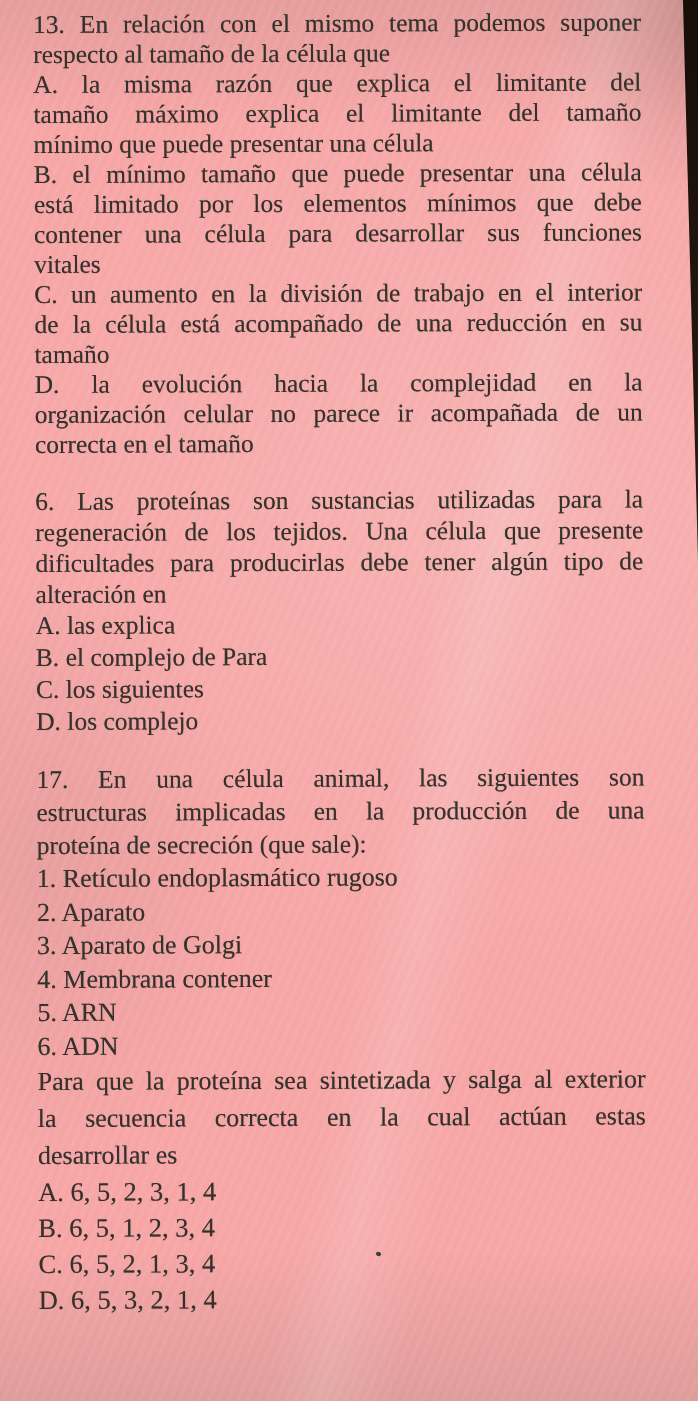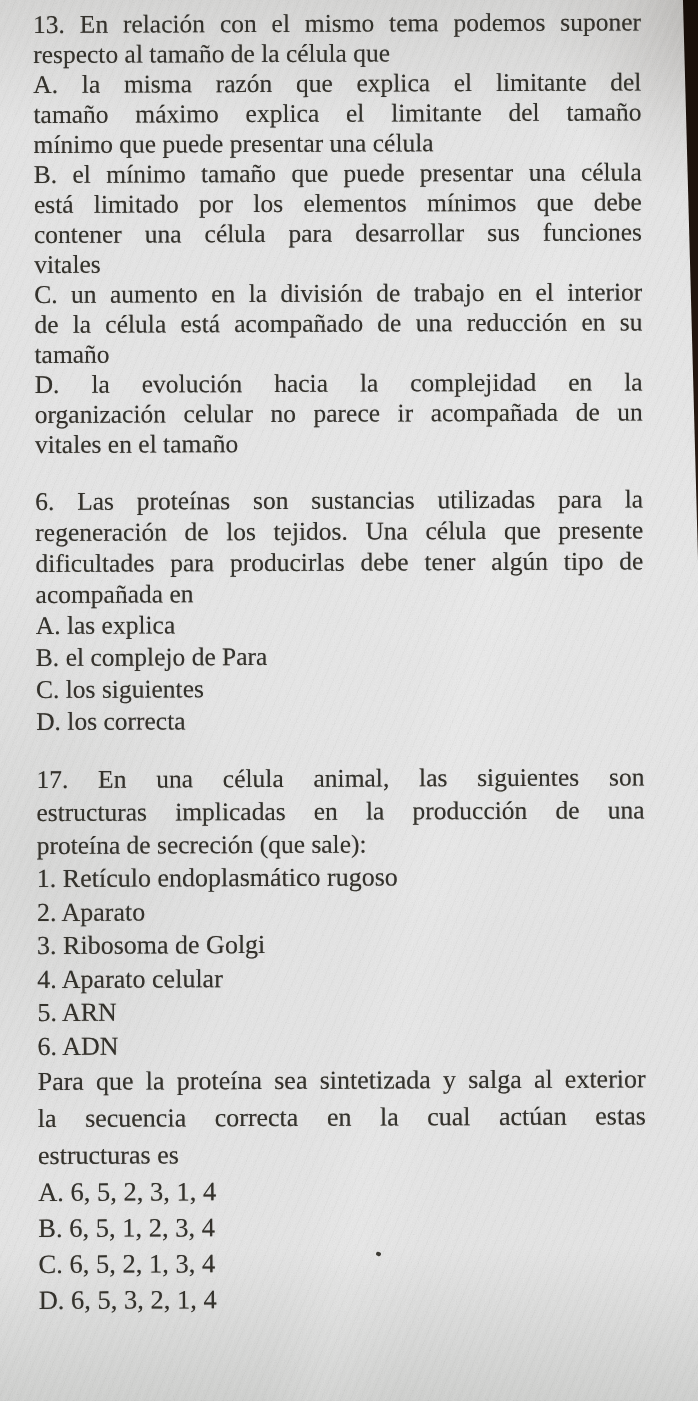--- a/index.html
+++ b/index.html
@@ -7,21 +7,21 @@
     padding: 0;
     width: 698px;
     height: 1401px;
     overflow: hidden;
     background: #1c120c;
   }
   .page {
     position: relative;
     width: 698px;
     height: 1401px;
-    background: #e5e5e5;
+    background: #fca5a5;
     overflow: hidden;
     font-family: "Liberation Serif", "DejaVu Serif", serif;
   }
   
   .lighting {
     position: absolute;
     inset: 0;
     pointer-events: none;
     background:
       repeating-linear-gradient(113deg,
@@ -154,56 +154,56 @@
       </div>
 
       <div class="line st">
         <span>D.</span>
         <span>la evolución hacia la complejidad en la</span>
       </div>
       <div class="line st">
         <span>organización celular no parece ir acompañada de un</span>
       </div>
       <div class="line">
-        <span>vitales en el tamaño</span>
+        <span>correcta en el tamaño</span>
       </div>
     </section>
 
     <section class="q q14">
       <div class="stem">
         <div class="line st">
           <span>6.</span>
           <span>Las proteínas son sustancias utilizadas para la</span>
         </div>
         <div class="line st">
           <span>regeneración de los tejidos. Una célula que presente</span>
         </div>
         <div class="line st">
           <span>dificultades para producirlas debe tener algún tipo de</span>
         </div>
         <div class="line">
-          <span>acompañada en</span>
+          <span>alteración en</span>
         </div>
       </div>
       <div class="opts">
         <div class="line">
           <span>A.</span>
           <span>las explica</span>
         </div>
         <div class="line">
           <span>B.</span>
           <span>el complejo de Para</span>
         </div>
         <div class="line">
           <span>C.</span>
           <span>los siguientes</span>
         </div>
         <div class="line">
           <span>D.</span>
-          <span>los correcta</span>
+          <span>los complejo</span>
         </div>
       </div>
     </section>
 
     <section class="q q15">
       <div class="stem">
         <div class="line st">
           <span>17.</span>
           <span>En una célula animal, las siguientes son</span>
         </div>
@@ -219,45 +219,45 @@
         <div class="line">
           <span>1.</span>
           <span>Retículo endoplasmático rugoso</span>
         </div>
         <div class="line">
           <span>2.</span>
           <span>Aparato</span>
         </div>
         <div class="line">
           <span>3.</span>
-          <span>Ribosoma de Golgi</span>
+          <span>Aparato de Golgi</span>
         </div>
         <div class="line">
           <span>4.</span>
-          <span>Aparato celular</span>
+          <span>Membrana contener</span>
         </div>
         <div class="line">
           <span>5.</span>
           <span>ARN</span>
         </div>
         <div class="line">
           <span>6.</span>
           <span>ADN</span>
         </div>
       </div>
 
       <div class="follow">
         <div class="line st">
           <span>Para que la proteína sea sintetizada y salga al exterior</span>
         </div>
         <div class="line st">
           <span>la secuencia correcta en la cual actúan estas</span>
         </div>
         <div class="line">
-          <span>estructuras es</span>
+          <span>desarrollar es</span>
         </div>
       </div>
 
       <div class="opts">
         <div class="line">
           <span>A.</span>
           <span>6, 5, 2, 3, 1, 4</span>
         </div>
         <div class="line">
           <span>B.</span>

